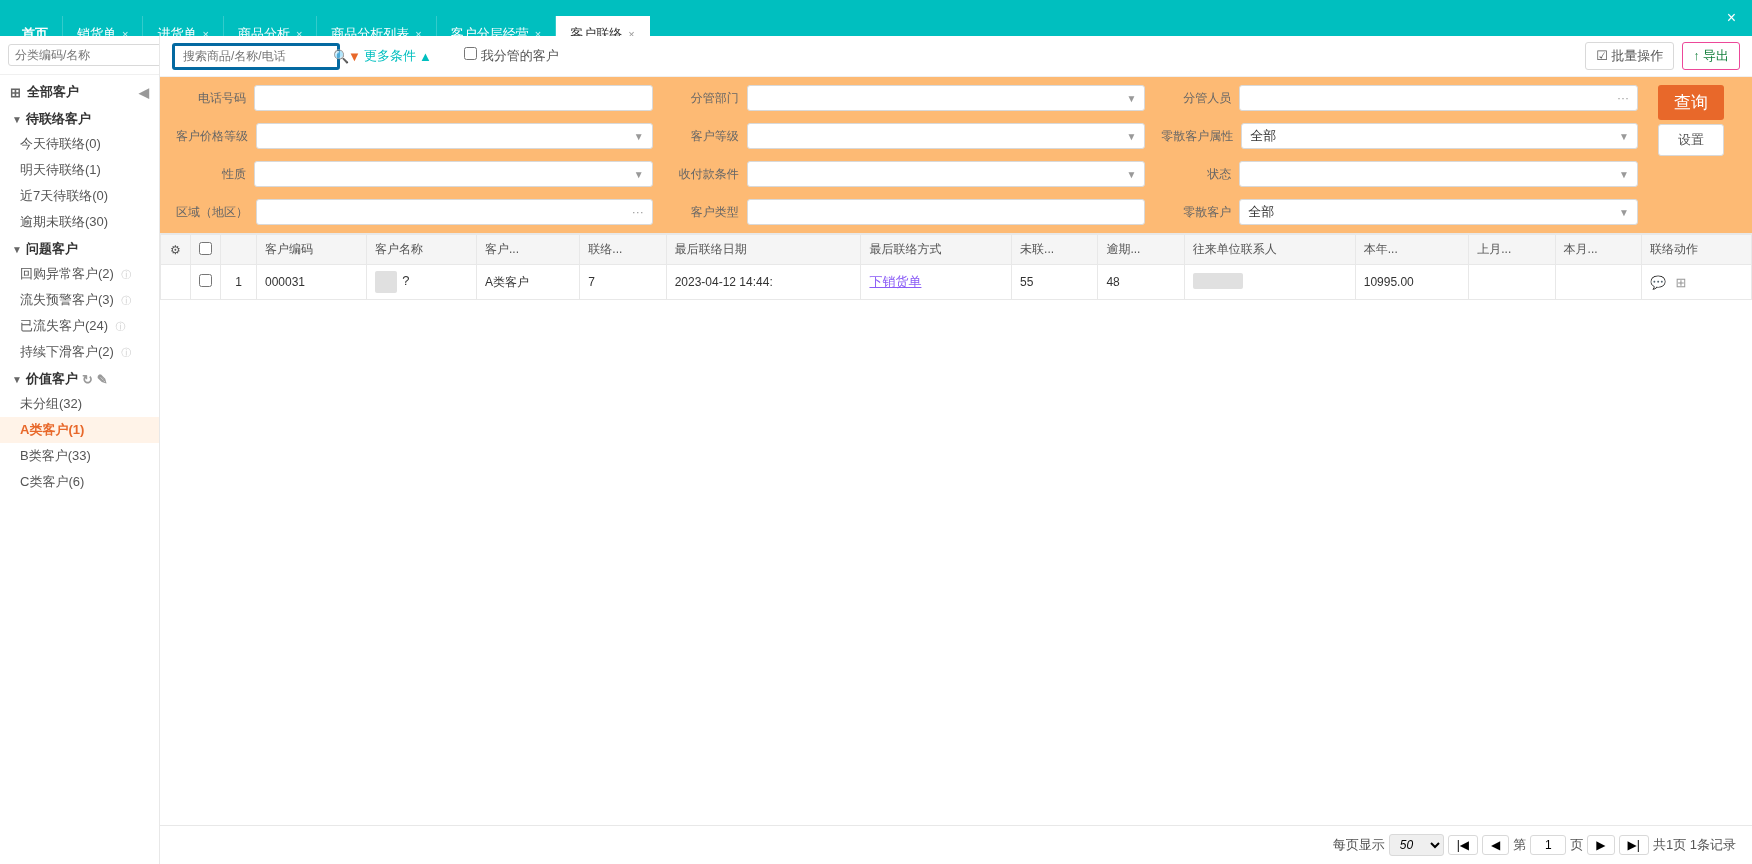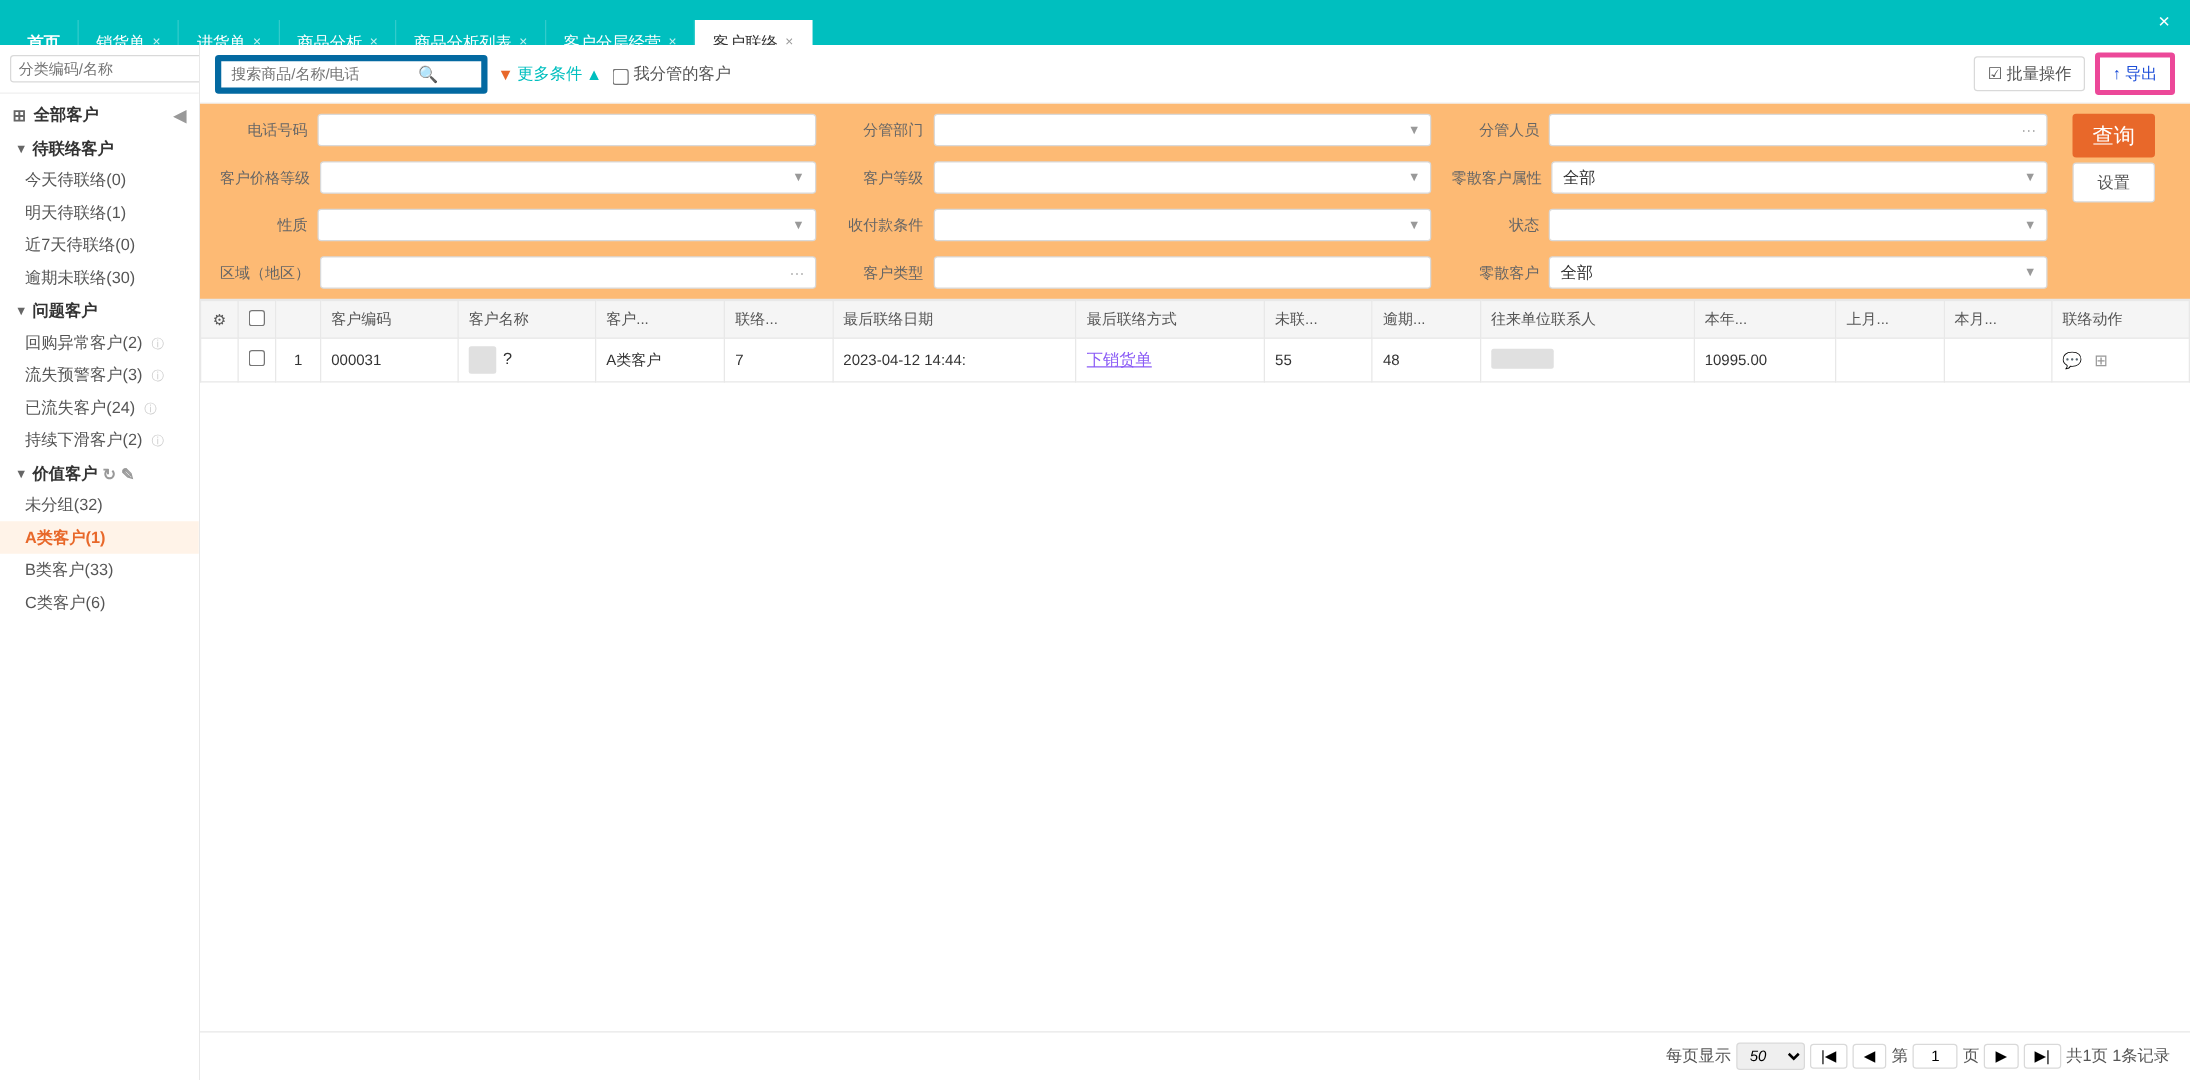--- a/index.html
+++ b/index.html
@@ -79,34 +79,34 @@
     }
 
     
     .filter-bar {
       display: flex; align-items: center;
       padding: 6px 12px; border-bottom: 1px solid #f0f0f0;
       gap: 8px; background: #fff;
     }
     .filter-search {
       display: flex; align-items: center;
-      border: 5px solid #0369a1; border-radius: 3px;
-      padding: 3px 8px; width: 218px;
+      border: 3px solid #0369a1; border-radius: 3px;
+      padding: 3px 8px; width: 168px;
     }
     .filter-search input { border: none; outline: none; font-size: 12px; width: 140px; }
     .filter-search .s-icon { color: #00bfbf; }
 
     .filter-more {
       display: flex; align-items: center; gap: 3px;
       color: #00bfbf; cursor: pointer; font-size: 12px;
     }
-    .filter-checkbox { display: flex; align-items: flex-end; gap: 4px; color: #555; font-size: 12px; }
+    .filter-checkbox { display: flex; align-items: flex-start; gap: 4px; color: #555; font-size: 12px; margin-left: 24px; }
     .filter-actions { margin-left: auto; display: flex; gap: 8px; align-items: center; }
     .btn-batch { background: #fff; border: 1px solid #d9d9d9; color: #555; padding: 4px 10px; border-radius: 3px; cursor: pointer; font-size: 12px; }
-    .btn-export { background: #fff; border: 4px solid #ec4899; color: #1d4ed8; padding: 4px 10px; border-radius: 3px; cursor: pointer; font-size: 12px; }
+    .btn-export { background: #fff; border: 1px solid #ec4899; color: #15803d; padding: 4px 10px; border-radius: 3px; cursor: pointer; font-size: 12px; }
 
     
     .adv-filter {
       background: #fdba74; border-bottom: 1px solid #e8e8e8;
       padding: 8px 16px;
     }
     .adv-filter-row {
       display: flex; align-items: center; gap: 0;
       margin-bottom: 6px;
     }

